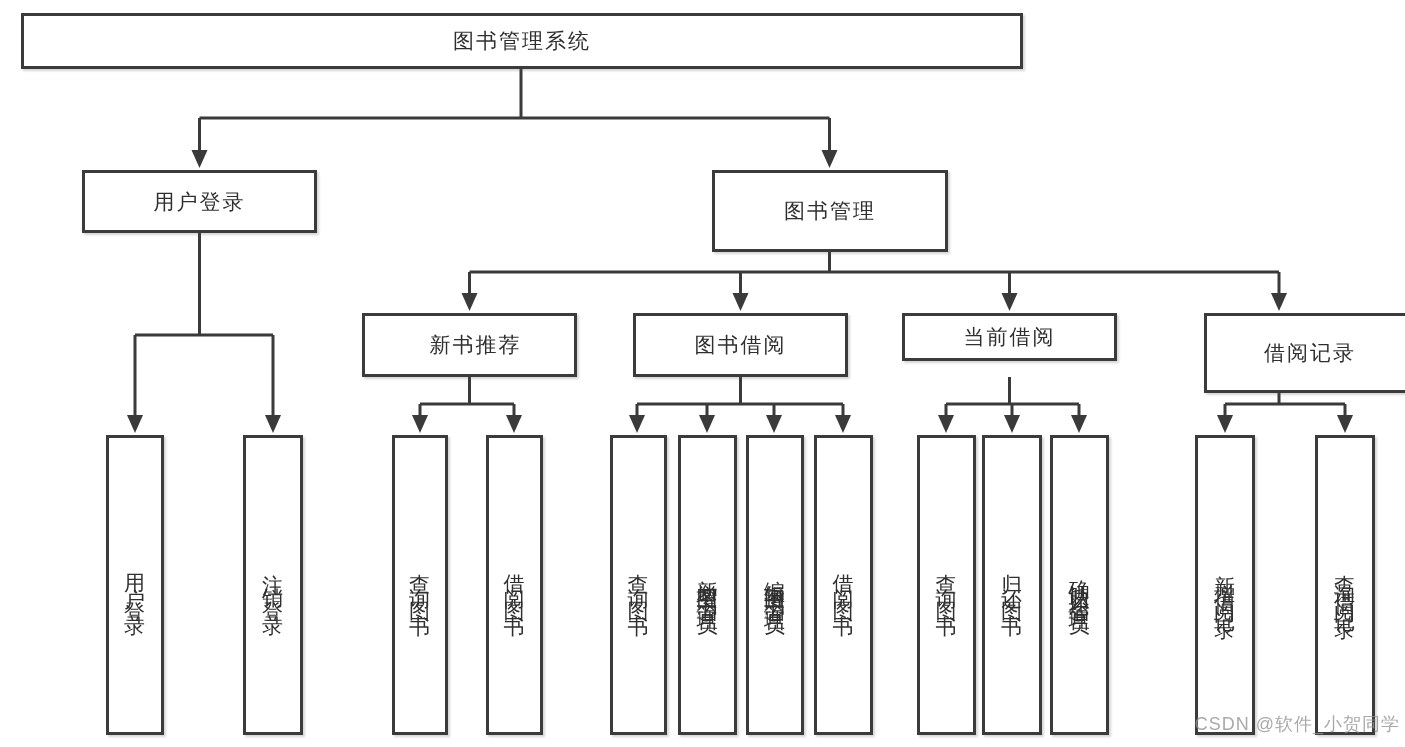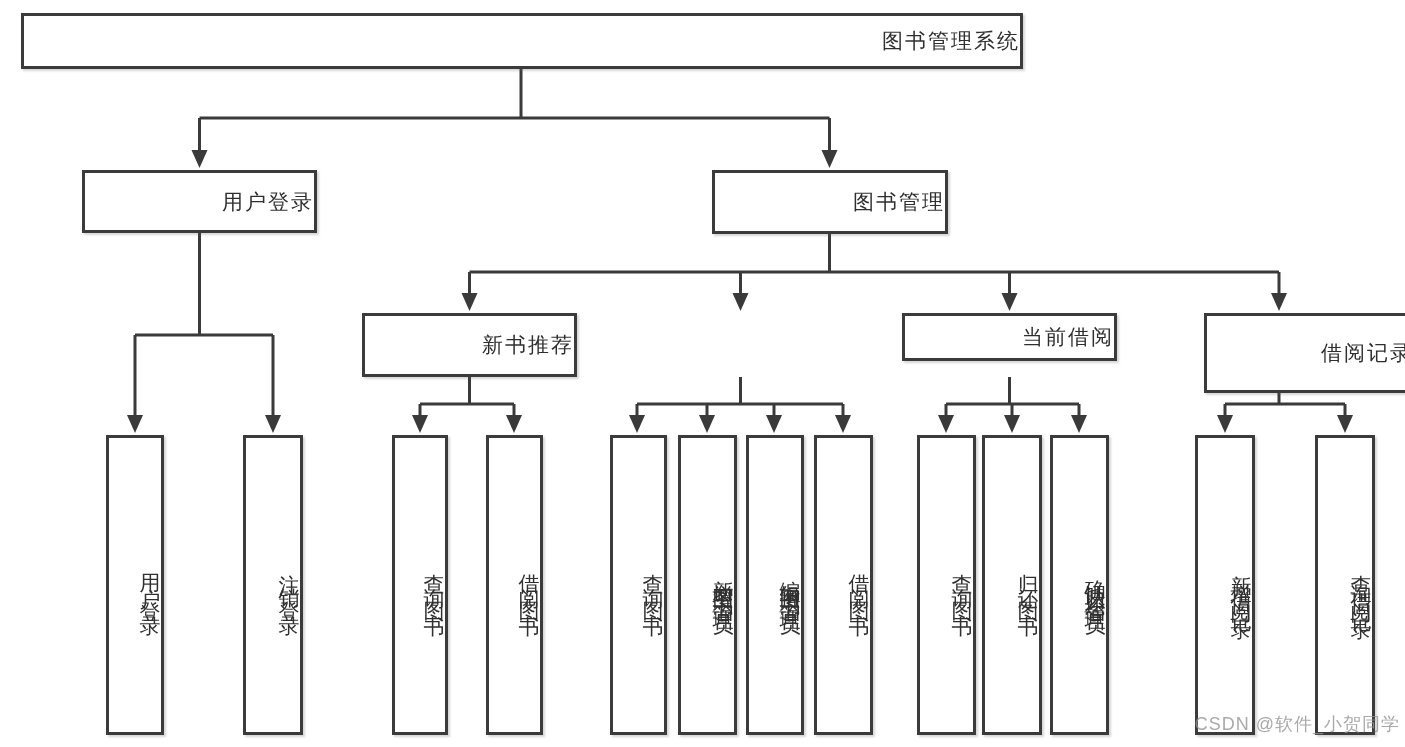--- a/index.html
+++ b/index.html
@@ -18,21 +18,21 @@
     z-index: 1;
   }
   .node {
     position: absolute;
     box-sizing: border-box;
     background: #ffffff;
     border: 3px solid #3b3b3b;
     box-shadow: 2px 2px 2px rgba(90,90,90,0.25);
     display: flex;
     align-items: center;
-    justify-content: flex-end;
+    justify-content: center;
     color: #2f2f2f;
     z-index: 2;
   }
   .hbox {
     font-size: 21px;
     letter-spacing: 2px;
     white-space: nowrap;
   }
   .vbox {
     top: 435px;
@@ -103,26 +103,29 @@
     </g>
   </svg>
 
   <div class="node hbox" style="left:21px; top:13px; width:1002px; height:56px;">
     <span>图书管理系统</span>
   </div>
 
   <div class="node hbox" style="left:82px; top:170px; width:235px; height:63px;">
     <span>用户登录</span>
   </div>
-  <div class="node hbox" style="left:712px; top:170px; width:236px; height:64px;">
+  <div class="node hbox" style="left:712px; top:170px; width:236px; height:82px;">
     <span>图书管理</span>
   </div>
 
   <div class="node hbox" style="left:362px; top:313px; width:215px; height:64px;padding-left:12px;">
     <span>新书推荐</span>
+  </div>
+  <div class="node hbox" style="left:633px; top:313px; width:215px; height:64px;">
+    <span>图书借阅</span>
   </div>
   <div class="node hbox" style="left:902px; top:313px; width:215px; height:48px;">
     <span>当前借阅</span>
   </div>
   <div class="node hbox" style="left:1204px; top:313px; width:212px; height:80px;">
     <span>借阅记录</span>
   </div>
 
   <div class="node vbox" style="left:106px; width:58px;">
     <span>用户登录</span>

